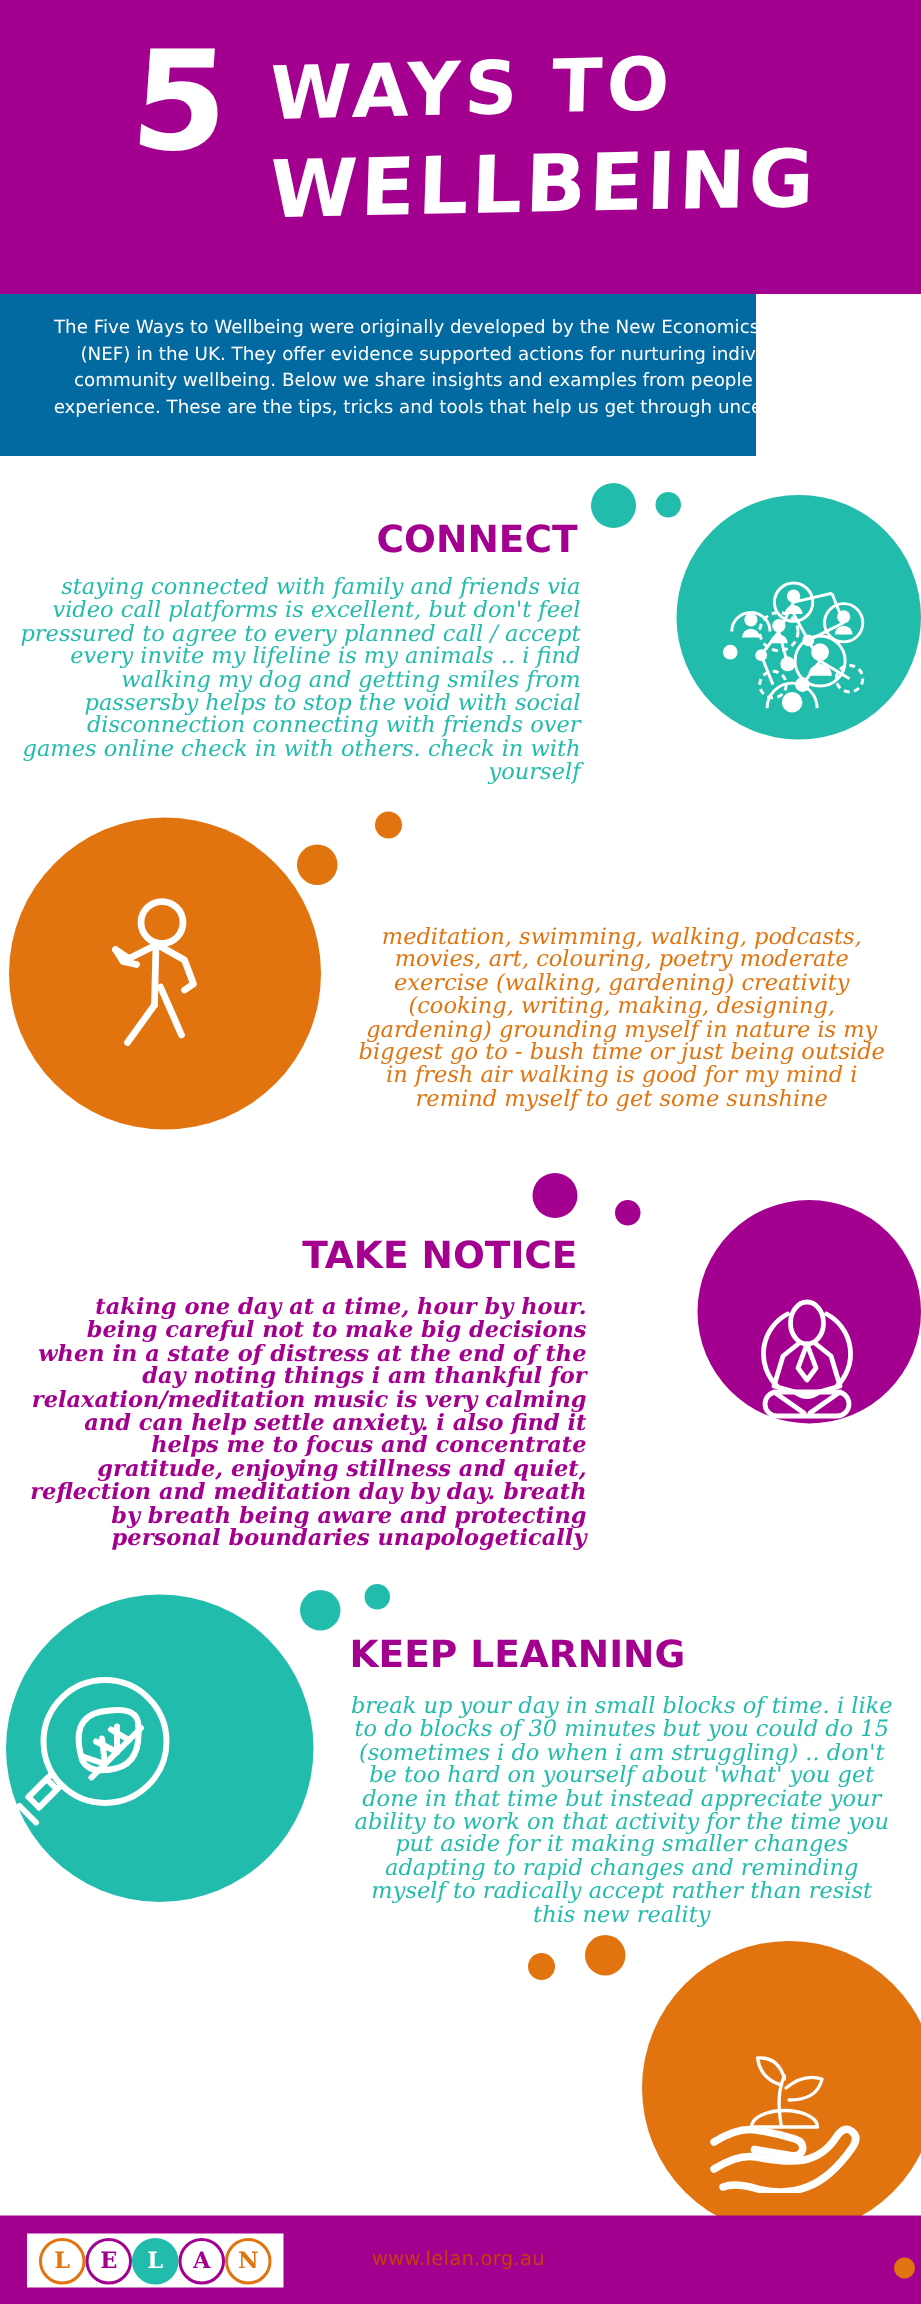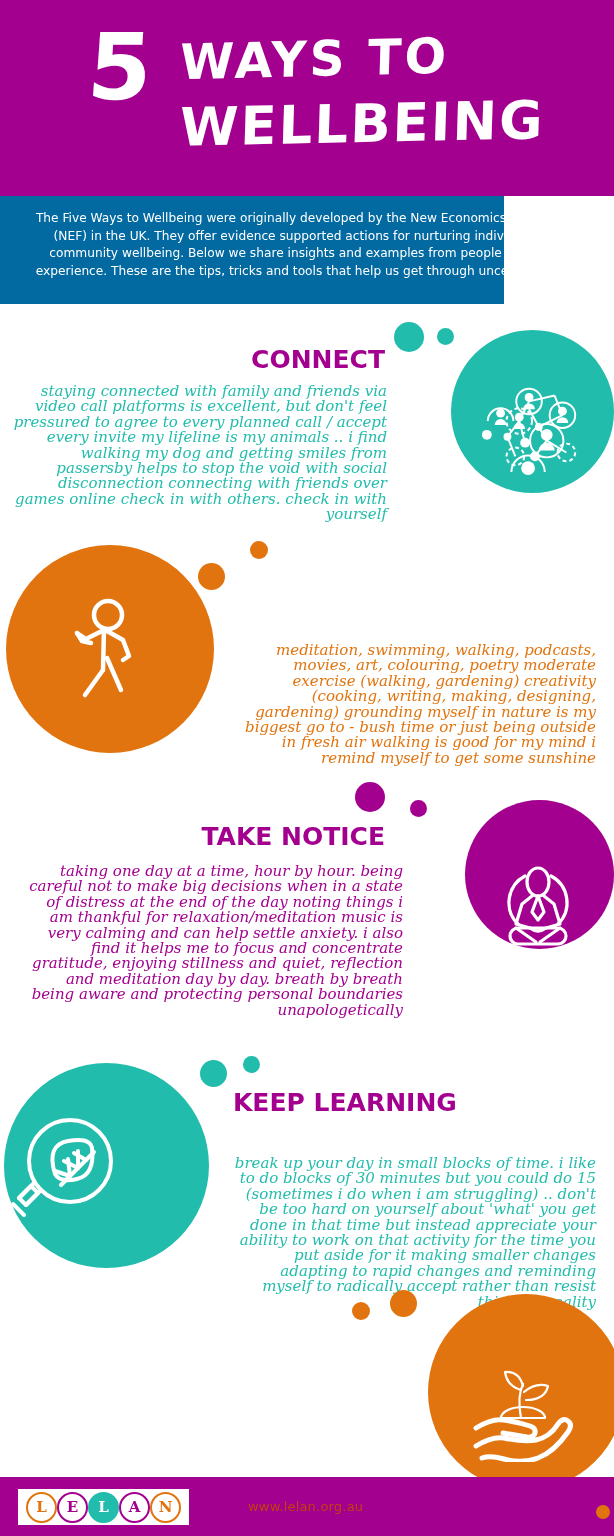--- a/index.html
+++ b/index.html
@@ -71,21 +71,21 @@
     white-space:nowrap;
   }
   .body-text {
     position:absolute;
     font-family:"DejaVu Serif", serif;
     font-style:italic;
     font-size:15px;
     line-height:15.4px;
   }
   .t-right { text-align:right; }
-  .t-left  { text-align:right;margin-top:26px; }
+  .t-left  { text-align:center; }
   .c-teal  { color:#22BCAC; }
   .c-orange{ color:#E1740E; }
   .c-mag   { color:#A3008F; }
 
   .icon-svg { position:absolute; }
 
   
   .footer-band {
     position:absolute; left:0; top:1477px; width:614px; height:59px;
     background:#A3008F;
@@ -211,21 +211,21 @@
       <path d="M40 34 L30 42 L24 62 L38 66"></path>
       <path d="M52 34 L62 42 L68 62 L54 66"></path>
       <path d="M46 34 L40 50 L46 58 L52 50 L46 34 Z"></path>
       <path d="M38 66 q8 6 16 0"></path>
       <rect x="18" y="66" width="56" height="16" rx="8"></rect>
       <path d="M24 66 L44 80"></path>
         <path d="M68 66 L48 80"></path>
     </g>
   </svg>
   <div class="section-title" style="left:0; top:822px; width:385px; text-align:right;">TAKE NOTICE</div>
-  <div class="body-text t-right c-mag" style="left:28px; top:864px; width:375px;">taking one day at a time, hour by hour. being careful not to make big decisions when in a state of distress
+  <div class="body-text t-right c-mag" style="left:16px; top:864px; width:375px;font-weight:bold;">taking one day at a time, hour by hour. being careful not to make big decisions when in a state of distress
 at the end of the day noting things i am thankful for
 relaxation/meditation music is very calming and can help settle anxiety. i also find it helps me to focus and concentrate
 gratitude, enjoying stillness and quiet, reflection and meditation
 day by day. breath by breath
 being aware and protecting personal boundaries unapologetically</div>
 
   <div class="circle teal" style="left:4px; top:1063px; width:205px; height:205px;"></div>
   <div class="circle teal" style="left:200px; top:1060px; width:27px; height:27px;"></div>
   <div class="circle teal" style="left:243px; top:1056px; width:17px; height:17px;"></div>
   <svg class="icon-svg" style="left:8px; top:1113px;" width="120" height="110" viewBox="0 0 120 110">

